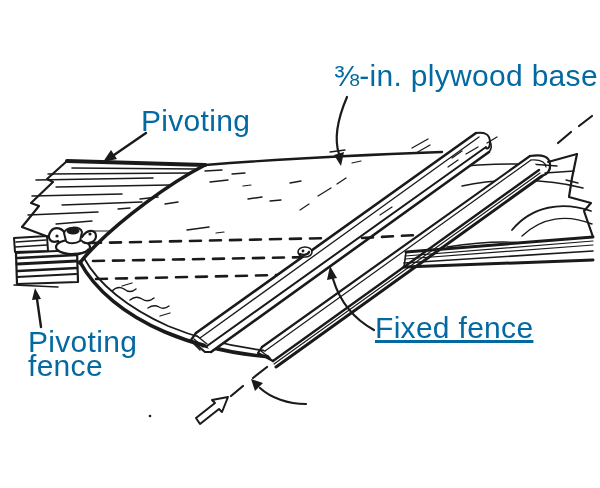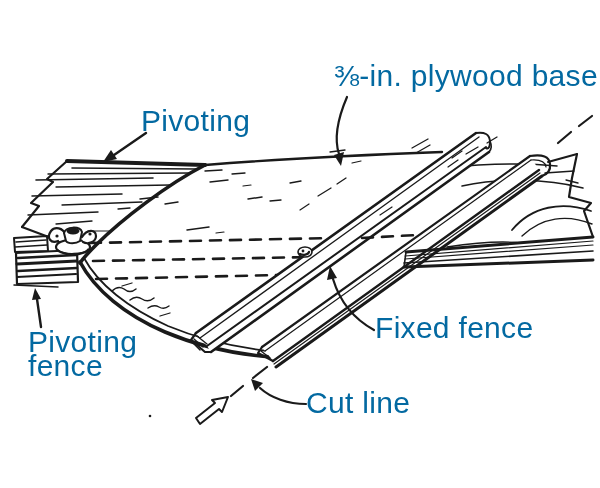--- a/index.html
+++ b/index.html
@@ -8,21 +8,21 @@
     font-family:"Liberation Sans", sans-serif;
   }
   #artwork{position:absolute;left:0;top:0;}
   .lbl{
     position:absolute;color:#0369a1;font-size:30px;letter-spacing:.3px;
     white-space:nowrap;line-height:24px;user-select:none;
   }
   #lbl-workpiece{left:141px;top:109px;}
   #lbl-plybase{left:334px;top:64px;}
   #lbl-pivfence{left:28px;top:330px;}
-  #lbl-fixedfence{left:375px;top:316px;}
+  #lbl-fixedfence{left:375px;top:316px;text-decoration:underline;}
   #lbl-cutline{left:306px;top:391px;}
 </style>
 </head>
 <body>
 
 <div id="stage">
 
 <svg id="artwork" width="600" height="488" viewBox="0 0 600 488">
   <g stroke="#1a1a1a" fill="none" stroke-linecap="round" stroke-linejoin="round">
 
@@ -214,15 +214,14 @@
 
 <div class="lbl" id="lbl-plybase">⅜-in. plywood base</div>
 
 <div class="lbl" id="lbl-pivfence">
   <div>Pivoting</div>
   <div>fence</div>
 </div>
 
 <div class="lbl" id="lbl-fixedfence">Fixed fence</div>
 
-<div class="lbl" id="lbl-cutline">Cut line</div>
 
 </div>
 
 </body></html>

